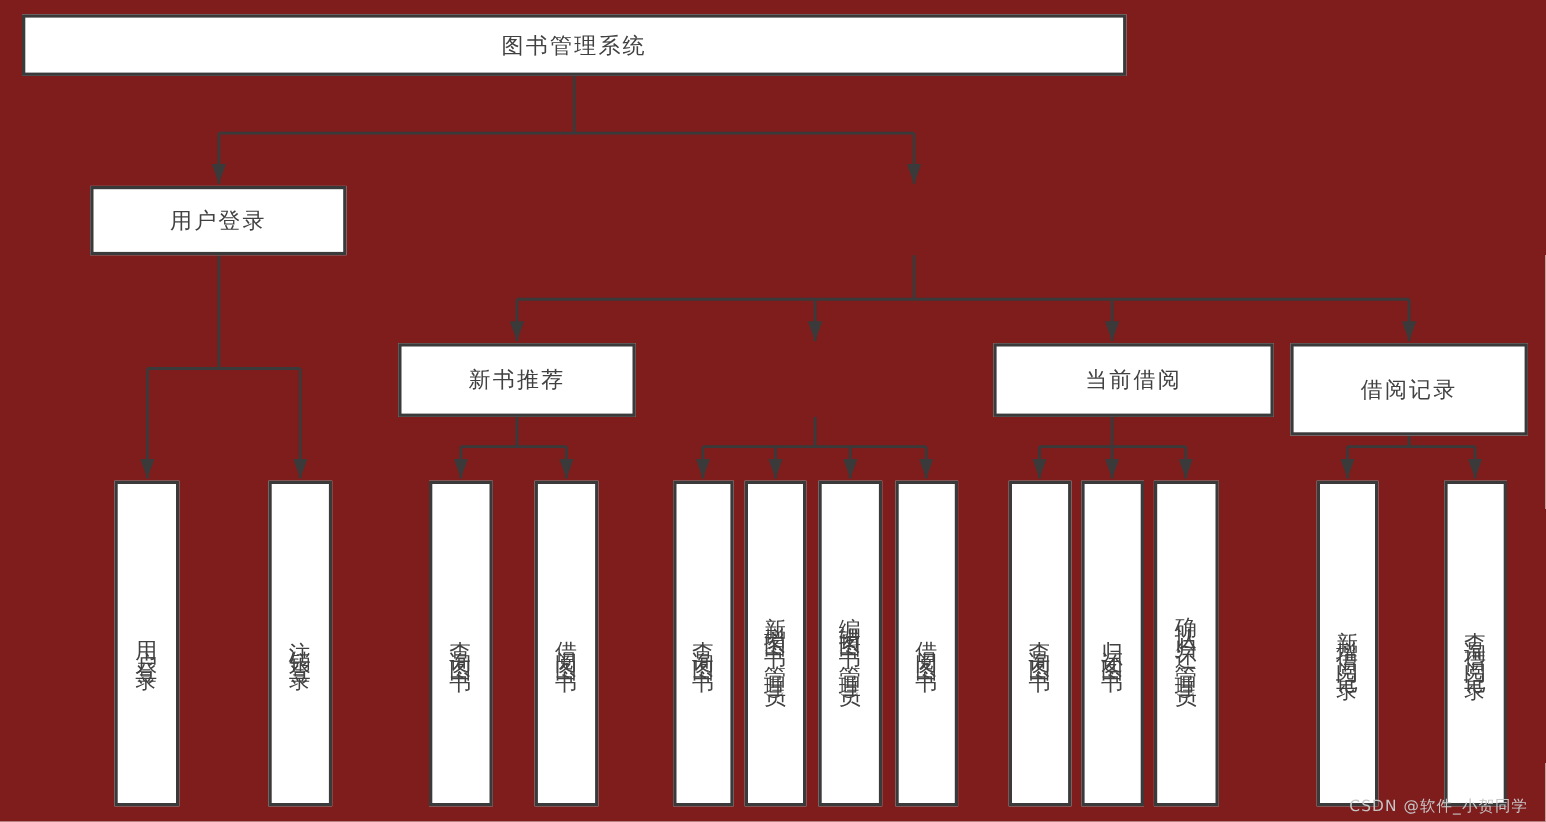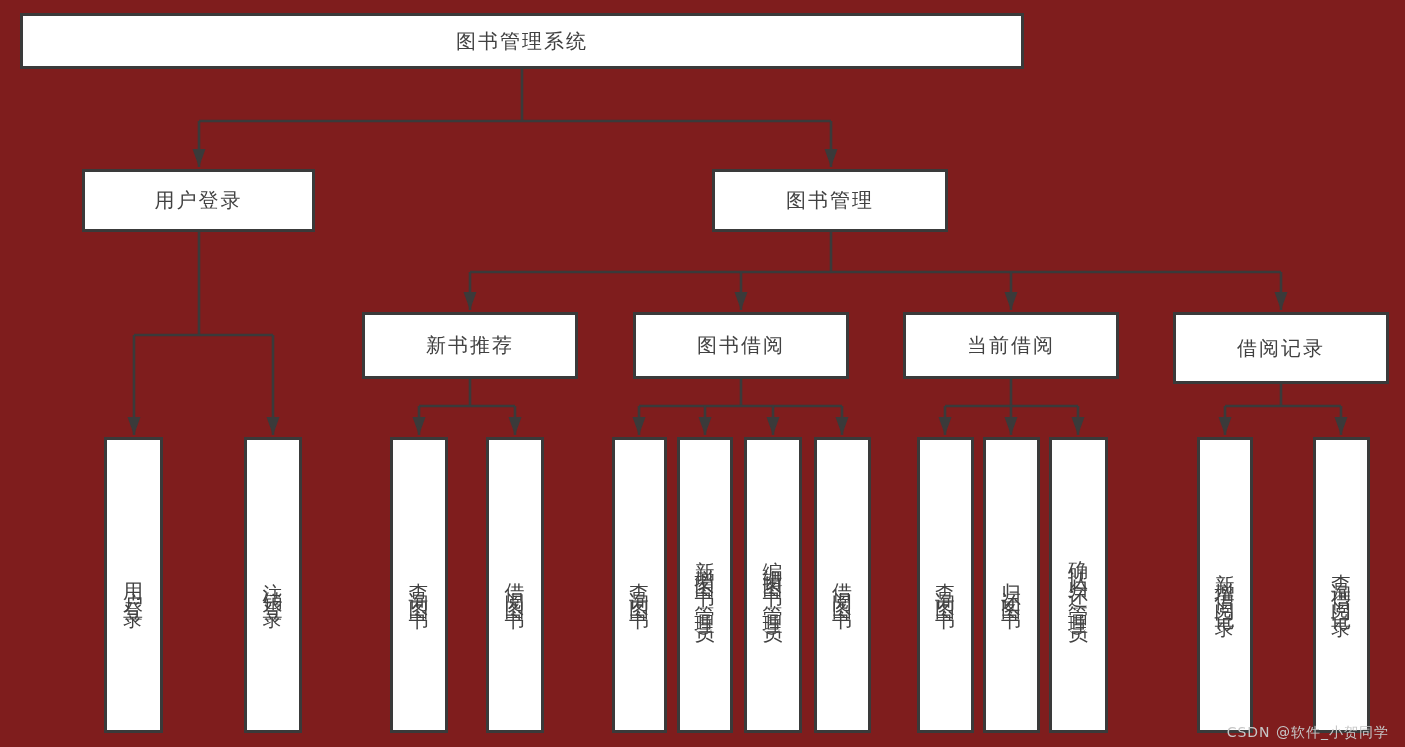--- a/index.html
+++ b/index.html
@@ -108,34 +108,28 @@
     <line class="ln" x1="1341" y1="406" x2="1341" y2="435" marker-end="url(#arrow)"></line>
   </svg>
 
   <div class="node" style="left:20px; top:13px; width:1004px; height:56px;">
     <span class="lbl">图书管理系统</span>
   </div>
 
   <div class="node" style="left:82px; top:169px; width:233px; height:63px;">
     <span class="lbl">用户登录</span>
   </div>
-  <div class="node" style="left:712px; top:169px; width:236px; height:63px;">
-    <span class="lbl">图书管理</span>
-  </div>
 
   <div class="node" style="left:362px; top:312px; width:216px; height:67px;">
     <span class="lbl">新书推荐</span>
   </div>
-  <div class="node" style="left:633px; top:312px; width:216px; height:67px;">
-    <span class="lbl">图书借阅</span>
-  </div>
-  <div class="node" style="left:903px; top:312px; width:216px; height:67px;">
+  <div class="node" style="left:903px; top:312px; width:255px; height:67px;">
     <span class="lbl">当前借阅</span>
   </div>
-  <div class="node" style="left:1173px; top:312px; width:216px; height:72px;">
+  <div class="node" style="left:1173px; top:312px; width:216px; height:84px;">
     <span class="lbl">借阅记录</span>
   </div>
 
   <div class="node leaf" style="left:104px; top:437px; width:59px; height:296px;">
     <span class="lbl">用户登录</span>
   </div>
   <div class="node leaf" style="left:244px; top:437px; width:58px; height:296px;">
     <span class="lbl">注销登录</span>
   </div>
 

